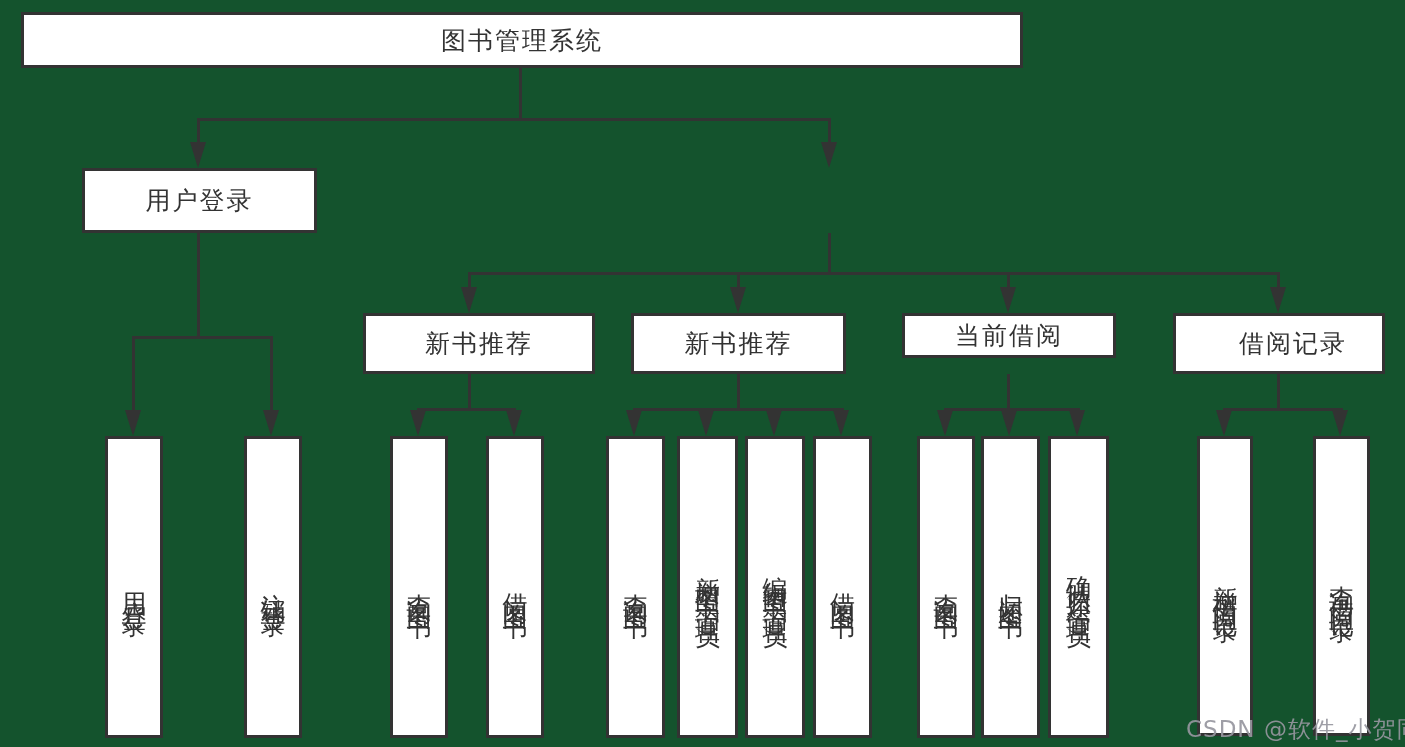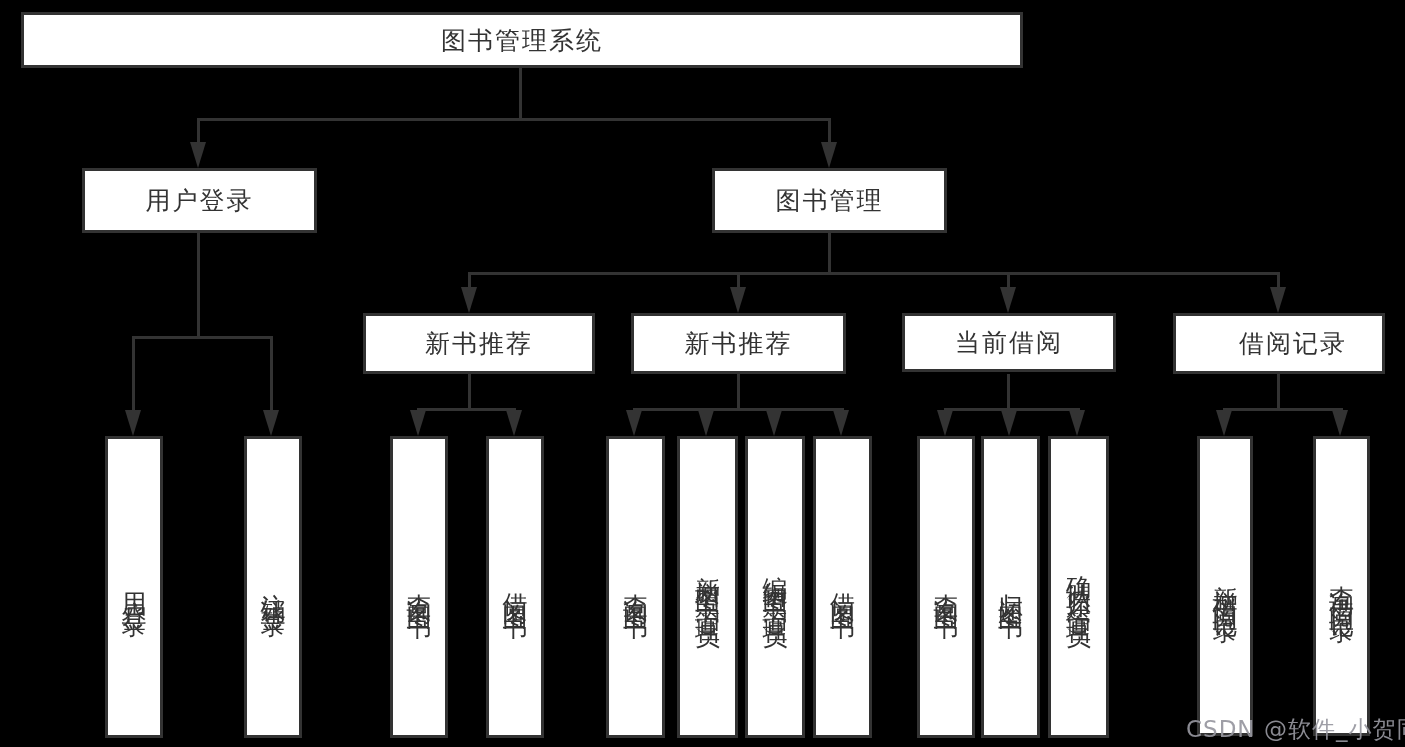--- a/index.html
+++ b/index.html
@@ -1,17 +1,17 @@
 <!DOCTYPE html>
 <html><head>
 <meta charset="utf-8">
 <style>
   html,body{margin:0;padding:0;background:#ffffff;}
   #canvas{
-    position:relative;width:1405px;height:747px;background:#000000;
+    position:relative;width:1405px;height:747px;background:#14532d;
     font-family:"DejaVu Sans","Liberation Sans",sans-serif;
     color:#333333;overflow:hidden;
   }
   .box{
     position:absolute;box-sizing:border-box;
     border:3px solid #333333;background:#ffffff;
     display:flex;align-items:center;justify-content:center;
     font-size:25px;letter-spacing:2px;color:#333333;
   }
   .box .lbl{white-space:nowrap;}
@@ -38,33 +38,30 @@
 <div id="canvas">
 
   <div class="box" style="left:21px;top:12px;width:1002px;height:56px;">
     <span class="lbl">图书管理系统</span>
   </div>
 
   <div class="box" style="left:82px;top:168px;width:235px;height:65px;">
     <span class="lbl">用户登录</span>
   </div>
 
-  <div class="box" style="left:712px;top:168px;width:235px;height:65px;">
-    <span class="lbl">图书管理</span>
-  </div>
 
   <div class="box" style="left:363px;top:313px;width:232px;height:61px;">
     <span class="lbl">新书推荐</span>
   </div>
 
   <div class="box" style="left:631px;top:313px;width:215px;height:61px;">
     <span class="lbl">新书推荐</span>
   </div>
 
-  <div class="box" style="left:902px;top:313px;width:214px;height:59px;">
+  <div class="box" style="left:902px;top:313px;width:214px;height:45px;">
     <span class="lbl">当前借阅</span>
   </div>
 
   <div class="box" style="left:1173px;top:313px;width:212px;height:61px;padding-left:28px;">
     <span class="lbl">借阅记录</span>
   </div>
 
   <div class="box vert" style="left:105px;top:436px;width:58px;height:302px;">
     <span class="lbl">用户登录</span>
   </div>

